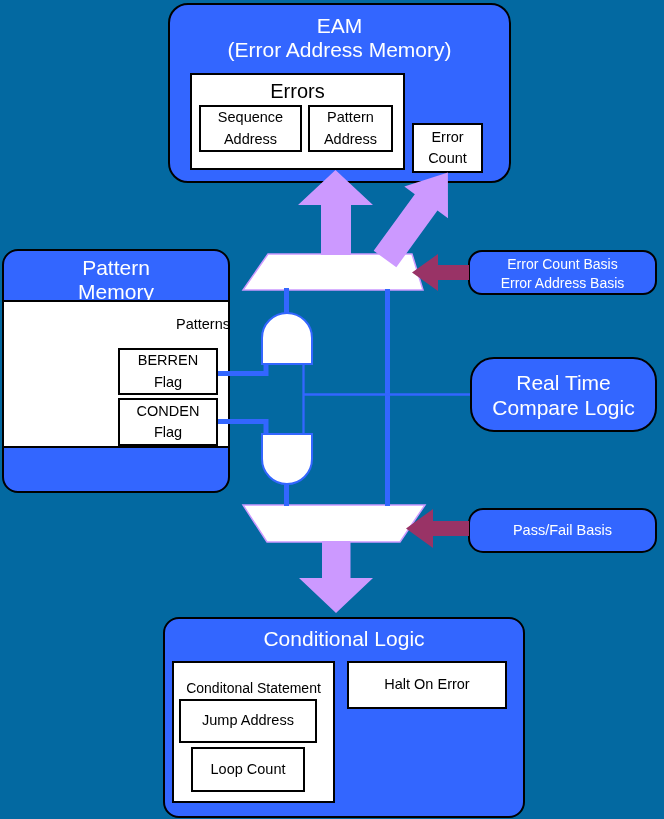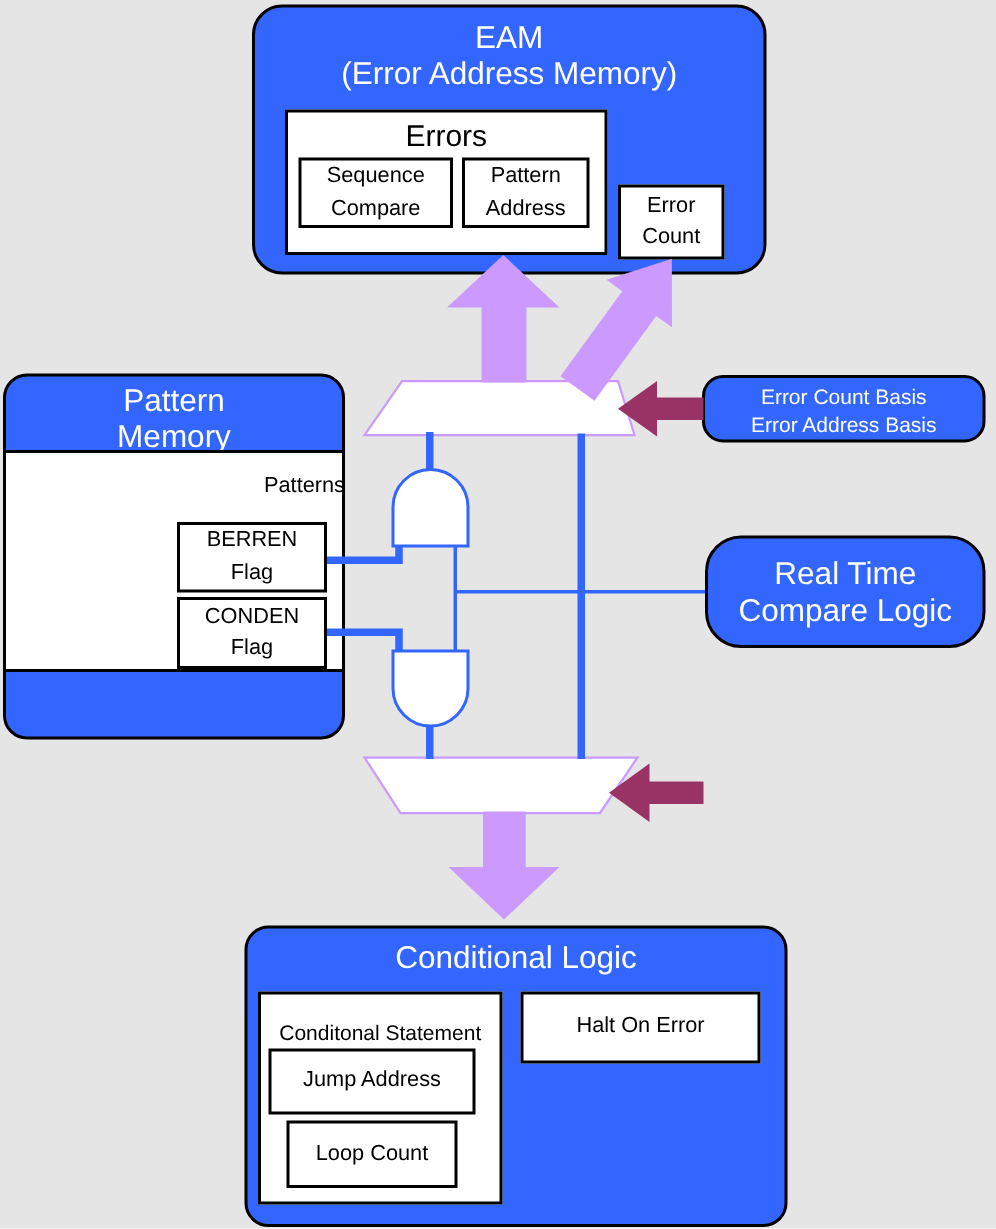--- a/index.html
+++ b/index.html
@@ -1,17 +1,17 @@
 <!DOCTYPE html>
 <html><head>
 <meta charset="utf-8">
 <style>
   html,body{margin:0;padding:0;background:#ffffff;}
   .diagram{
-    position:relative;width:664px;height:819px;background:#e5e5e5;
+    position:relative;width:664px;height:819px;background:#0369a1;
     font-family:"Liberation Sans",sans-serif;overflow:hidden;
   }
   .diagram svg.overlay{position:absolute;left:0;top:0;z-index:5;pointer-events:none;}
   .blk{
     position:absolute;background:#3366ff;border:2px solid #000;color:#fff;
     text-align:center;box-sizing:border-box;z-index:1;
   }
   .wbox{
     position:absolute;background:#fff;border:2px solid #000;color:#000;
     box-sizing:border-box;display:flex;align-items:center;justify-content:center;
@@ -58,21 +58,21 @@
 <div class="diagram">
 
   <div class="blk eam">
     <div class="pre">EAM
 (Error Address Memory)</div>
   </div>
   <div class="wbox errors">
     <div class="errors-title">Errors</div>
   </div>
   <div class="wbox seq pre">Sequence
-Compare</div>
+Address</div>
   <div class="wbox pat pre">Pattern
 Address</div>
   <div class="wbox ecnt pre">Error
 Count</div>
 
   <div class="blk pm">
     <div class="pre">Pattern
 Memory</div>
   </div>
   <div class="pm-band"></div>
@@ -82,20 +82,23 @@
   <div class="wbox con pre">CONDEN
 Flag</div>
 
   <div class="blk ebasis">
     <div class="pre">Error Count Basis
 Error Address Basis</div>
   </div>
   <div class="blk rtc">
     <div class="pre">Real Time
 Compare Logic</div>
+  </div>
+  <div class="blk pfbasis">
+    <div>Pass/Fail Basis</div>
   </div>
 
   <div class="blk cl">
     <div>Conditional Logic</div>
   </div>
   <div class="wbox cstmt">
     <div class="cstmt-label">Conditonal Statement</div>
   </div>
   <div class="wbox jump">Jump Address</div>
   <div class="wbox loop">Loop Count</div>

